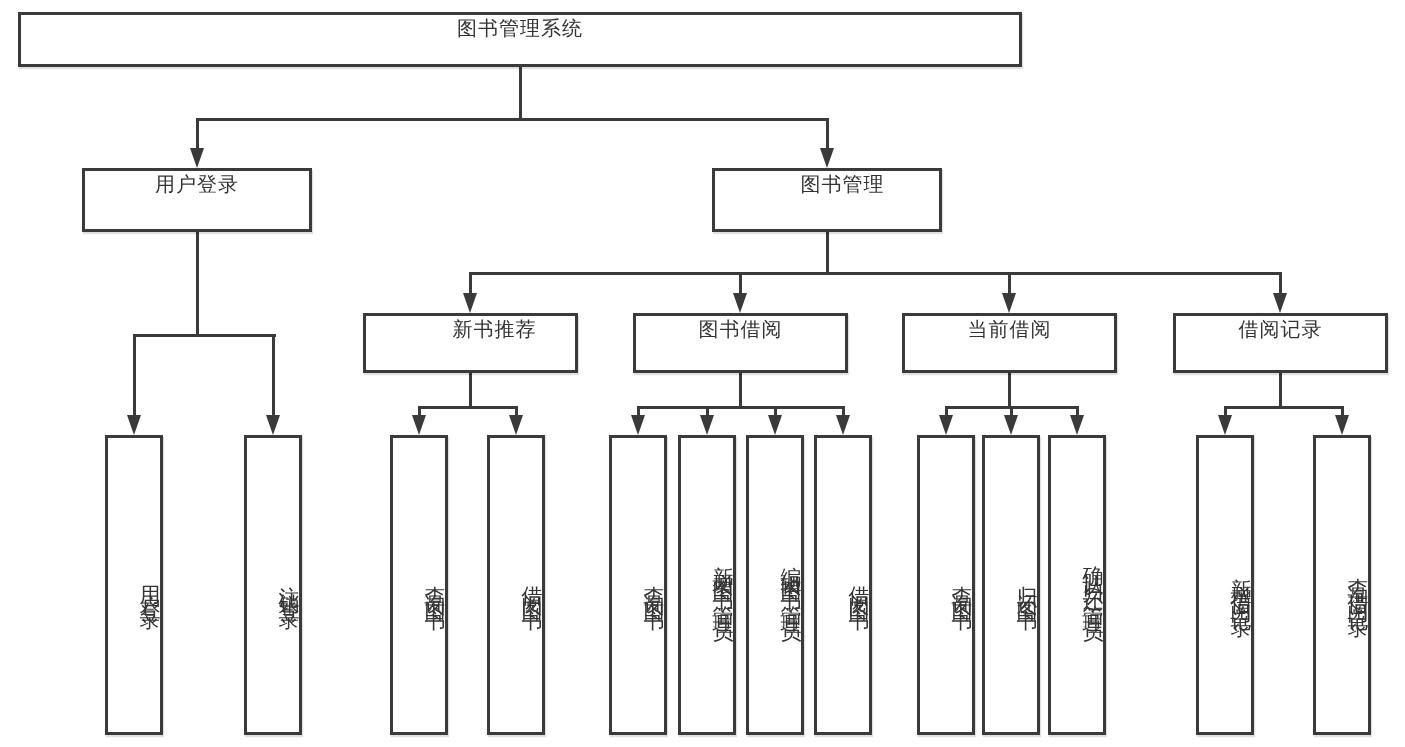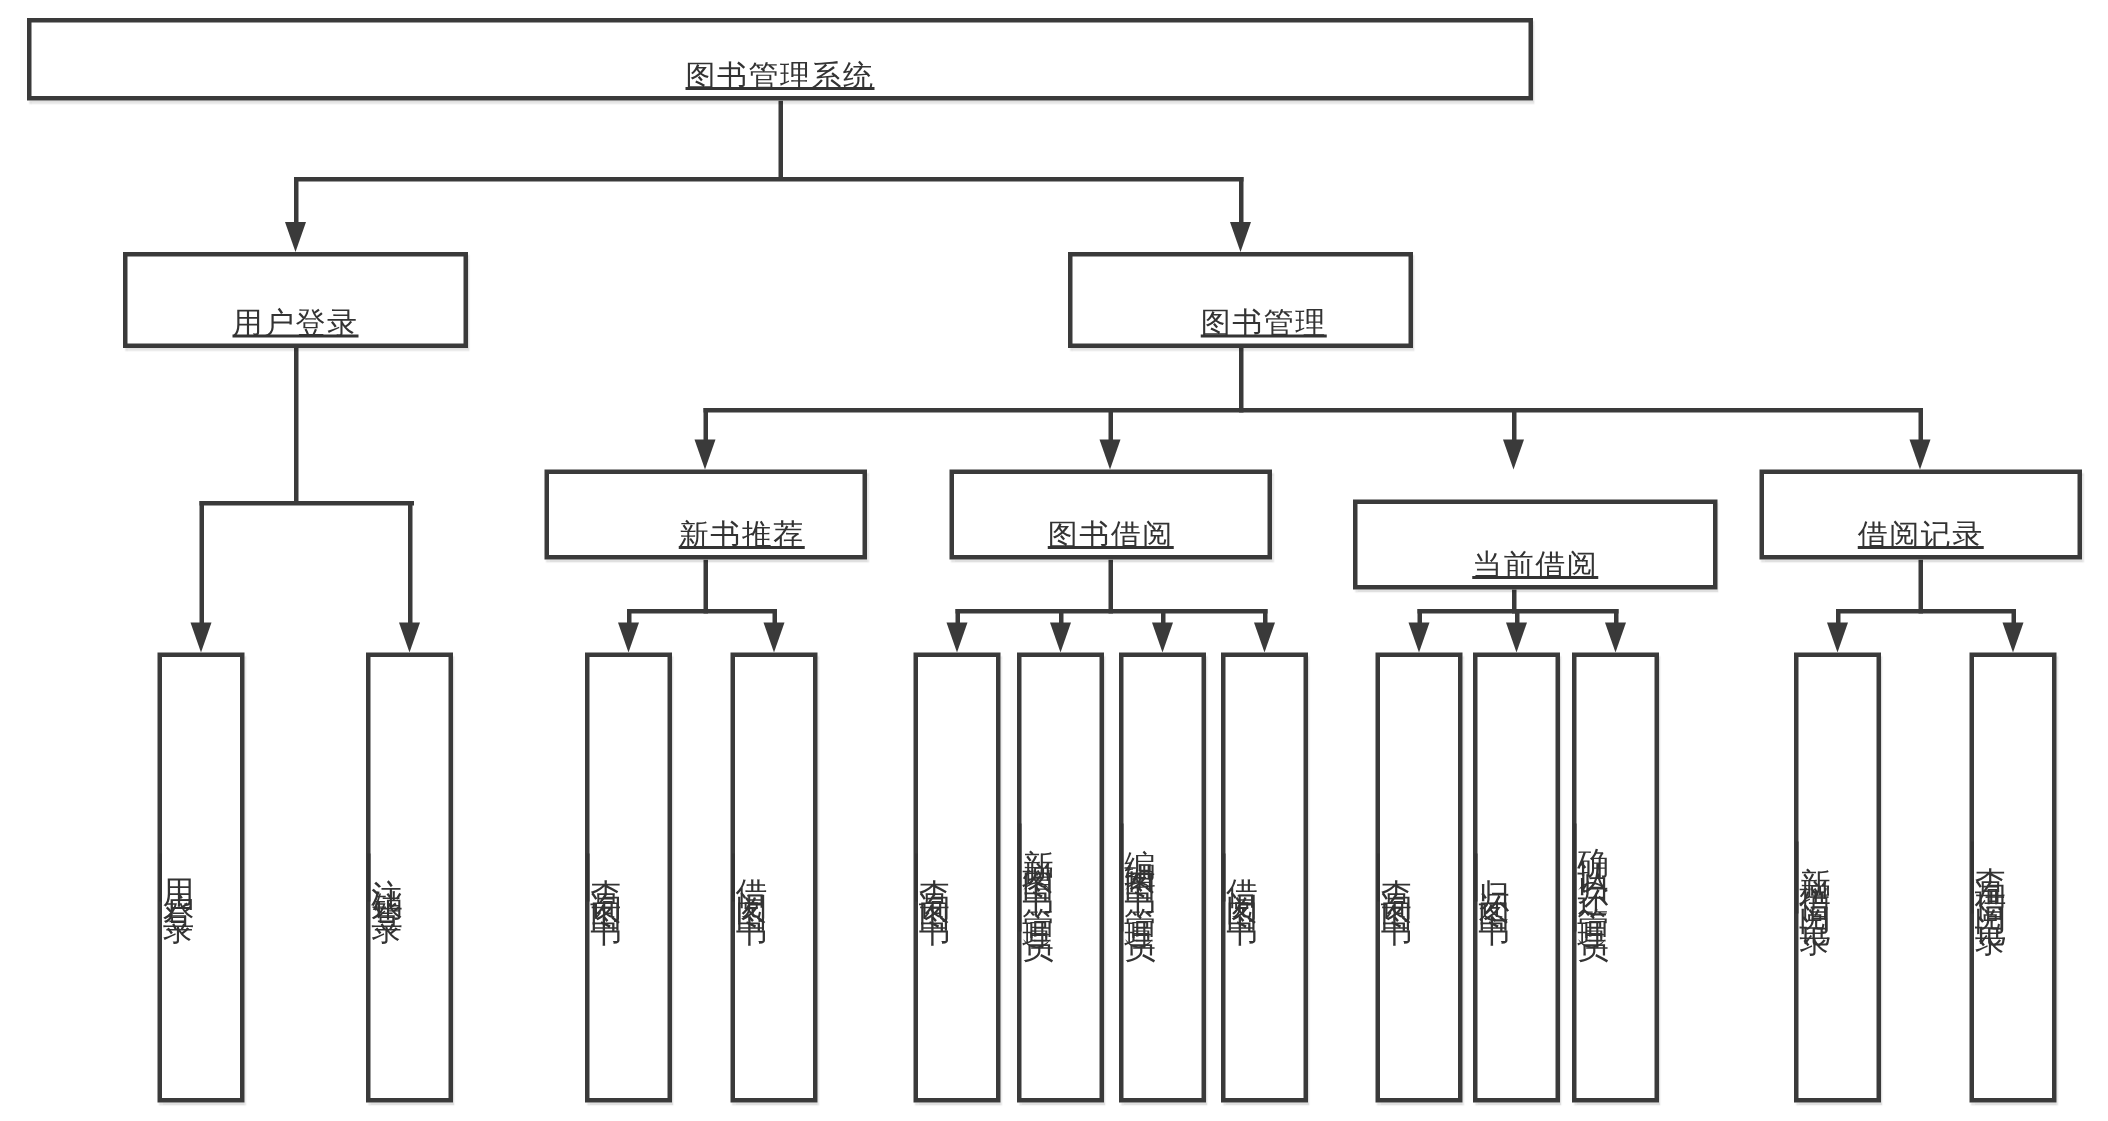--- a/index.html
+++ b/index.html
@@ -11,24 +11,23 @@
     overflow: hidden;
     font-family: "DejaVu Sans", "Liberation Sans", sans-serif;
     color: #333333;
   }
   .box {
     position: absolute;
     box-sizing: border-box;
     background: #ffffff;
     border: 3px solid #3a3a3a;
     display: flex;
-    align-items: flex-end;
+    align-items: flex-start;
     justify-content: center;
     box-shadow: 1px 2px 1px rgba(0,0,0,0.12);
-    text-decoration: underline;
   }
   .hbox { font-size: 20px; letter-spacing: 1px; white-space: nowrap; }
   .vbox {
     writing-mode: vertical-rl;
     font-size: 21px;
     letter-spacing: 8px;
     line-height: 1;
   }
   .hline { position: absolute; height: 3px; background: #3a3a3a; }
   .vline { position: absolute; width: 3px; background: #3a3a3a; }
@@ -126,21 +125,21 @@
   <div class="box hbox" style="left:712px; top:168px; width:230px; height:64px;padding-left:31px;">
     <span>图书管理</span>
   </div>
 
   <div class="box hbox" style="left:363px; top:313px; width:215px; height:60px;padding-left:48px;">
     <span>新书推荐</span>
   </div>
   <div class="box hbox" style="left:633px; top:313px; width:215px; height:60px;">
     <span>图书借阅</span>
   </div>
-  <div class="box hbox" style="left:902px; top:313px; width:243px; height:60px;margin-top:20px;">
+  <div class="box hbox" style="left:902px; top:313px; width:215px; height:60px;">
     <span>当前借阅</span>
   </div>
   <div class="box hbox" style="left:1173px; top:313px; width:215px; height:60px;">
     <span>借阅记录</span>
   </div>
 
   <div class="box vbox" style="left:105px; top:435px; width:58px; height:300px;">
     <span>用户登录</span>
   </div>
   <div class="box vbox" style="left:244px; top:435px; width:58px; height:300px;">

